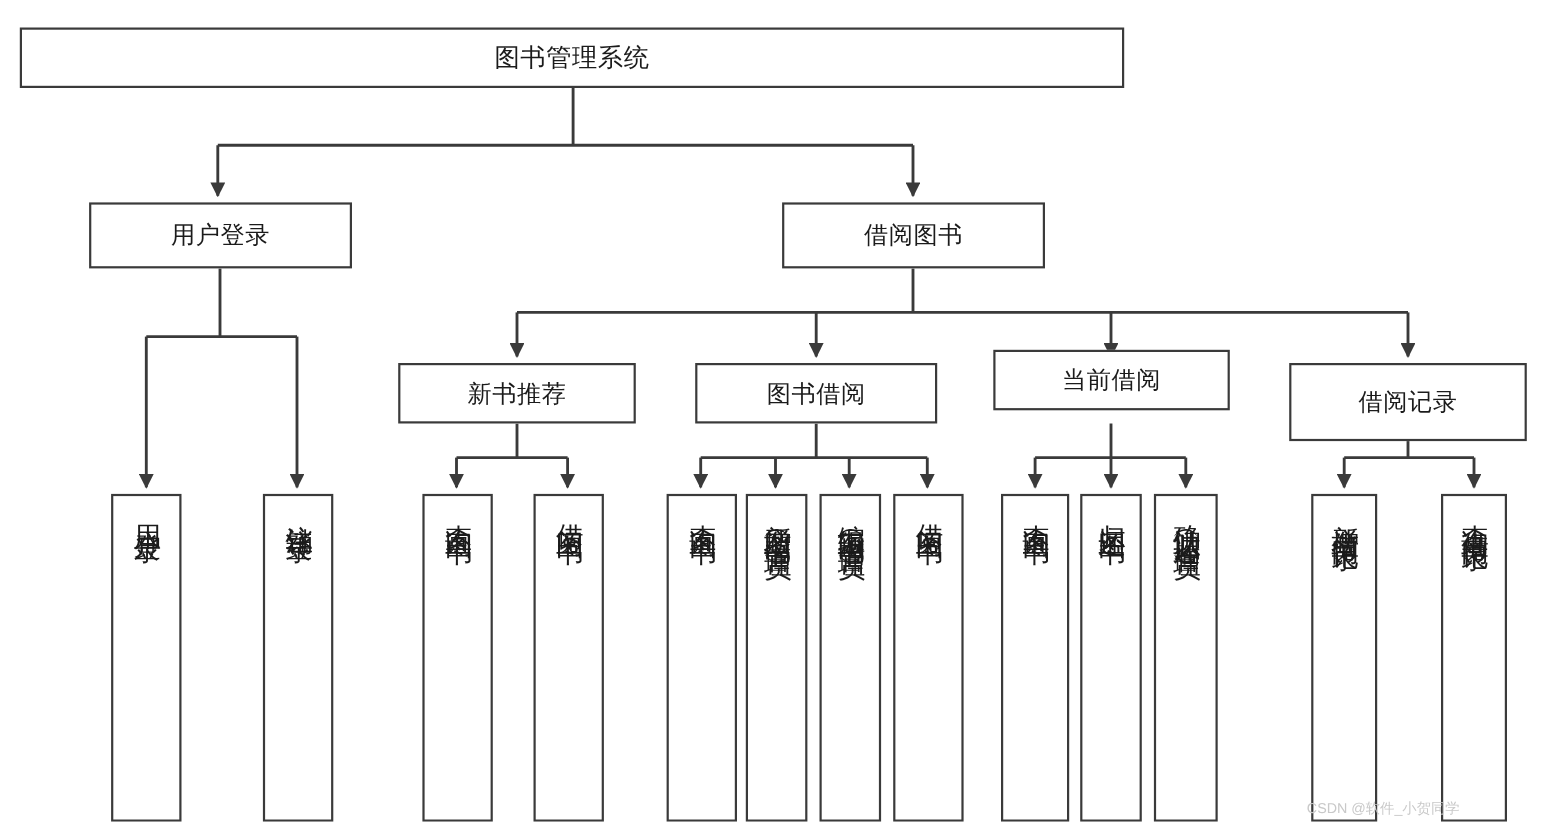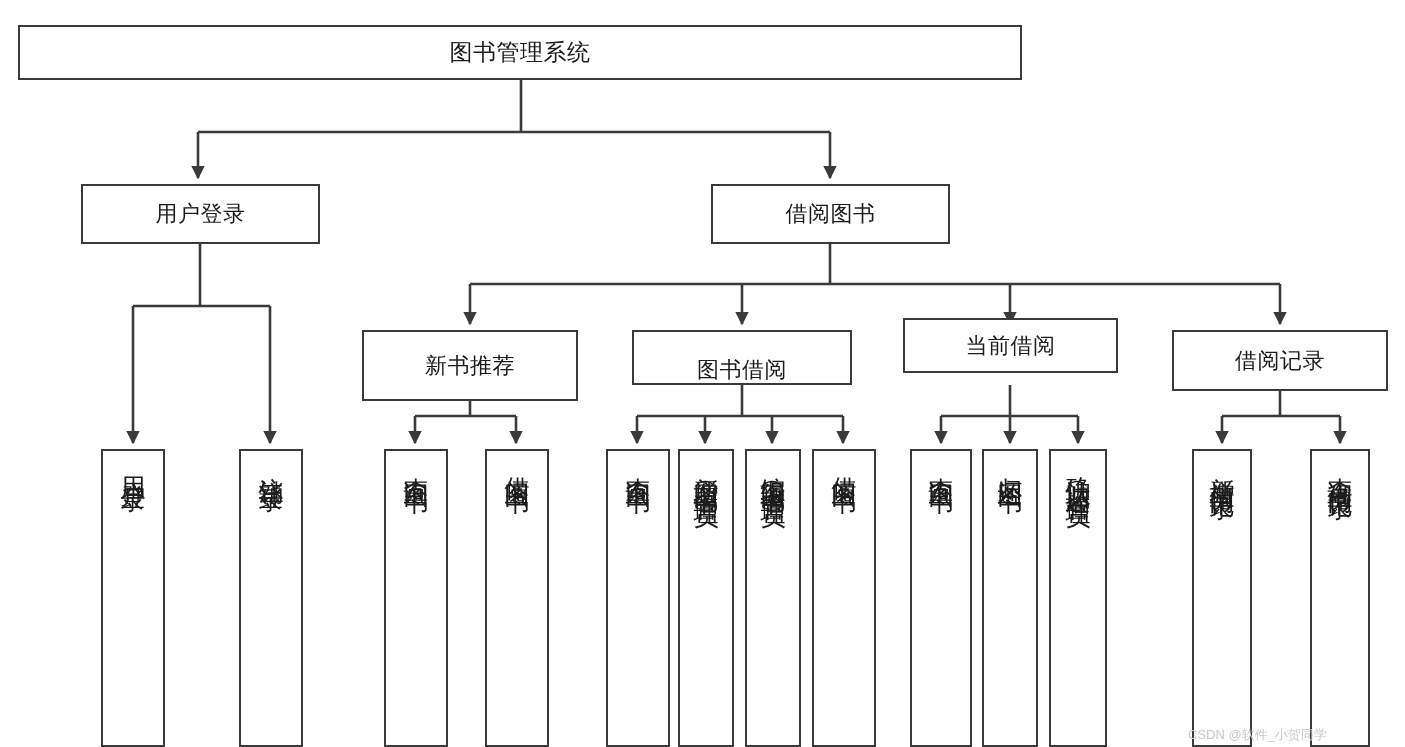--- a/index.html
+++ b/index.html
@@ -118,33 +118,33 @@
   </div>
 
   <div class="node h-node" style="left:81px;top:172px;width:239px;height:60px;">
     <span class="lbl">用户登录</span>
   </div>
 
   <div class="node h-node" style="left:711px;top:172px;width:239px;height:60px;">
     <span class="lbl">借阅图书</span>
   </div>
 
-  <div class="node h-node" style="left:362px;top:318px;width:216px;height:71px;">
+  <div class="node h-node" style="left:362px;top:318px;width:216px;height:55px;">
     <span class="lbl">新书推荐</span>
   </div>
 
-  <div class="node h-node" style="left:632px;top:318px;width:220px;height:55px;align-items:flex-end;">
+  <div class="node h-node" style="left:632px;top:318px;width:220px;height:55px;">
     <span class="lbl">图书借阅</span>
   </div>
 
   <div class="node h-node" style="left:903px;top:306px;width:215px;height:55px;">
     <span class="lbl">当前借阅</span>
   </div>
 
-  <div class="node h-node" style="left:1172px;top:318px;width:216px;height:61px;">
+  <div class="node h-node" style="left:1172px;top:318px;width:216px;height:71px;">
     <span class="lbl">借阅记录</span>
   </div>
 
   <div class="node v-node" style="left:101px;top:437px;width:64px;height:298px;">
     <span class="lbl">用户登录</span>
   </div>
 
   <div class="node v-node" style="left:239px;top:437px;width:64px;height:298px;">
     <span class="lbl">注销登录</span>
   </div>

